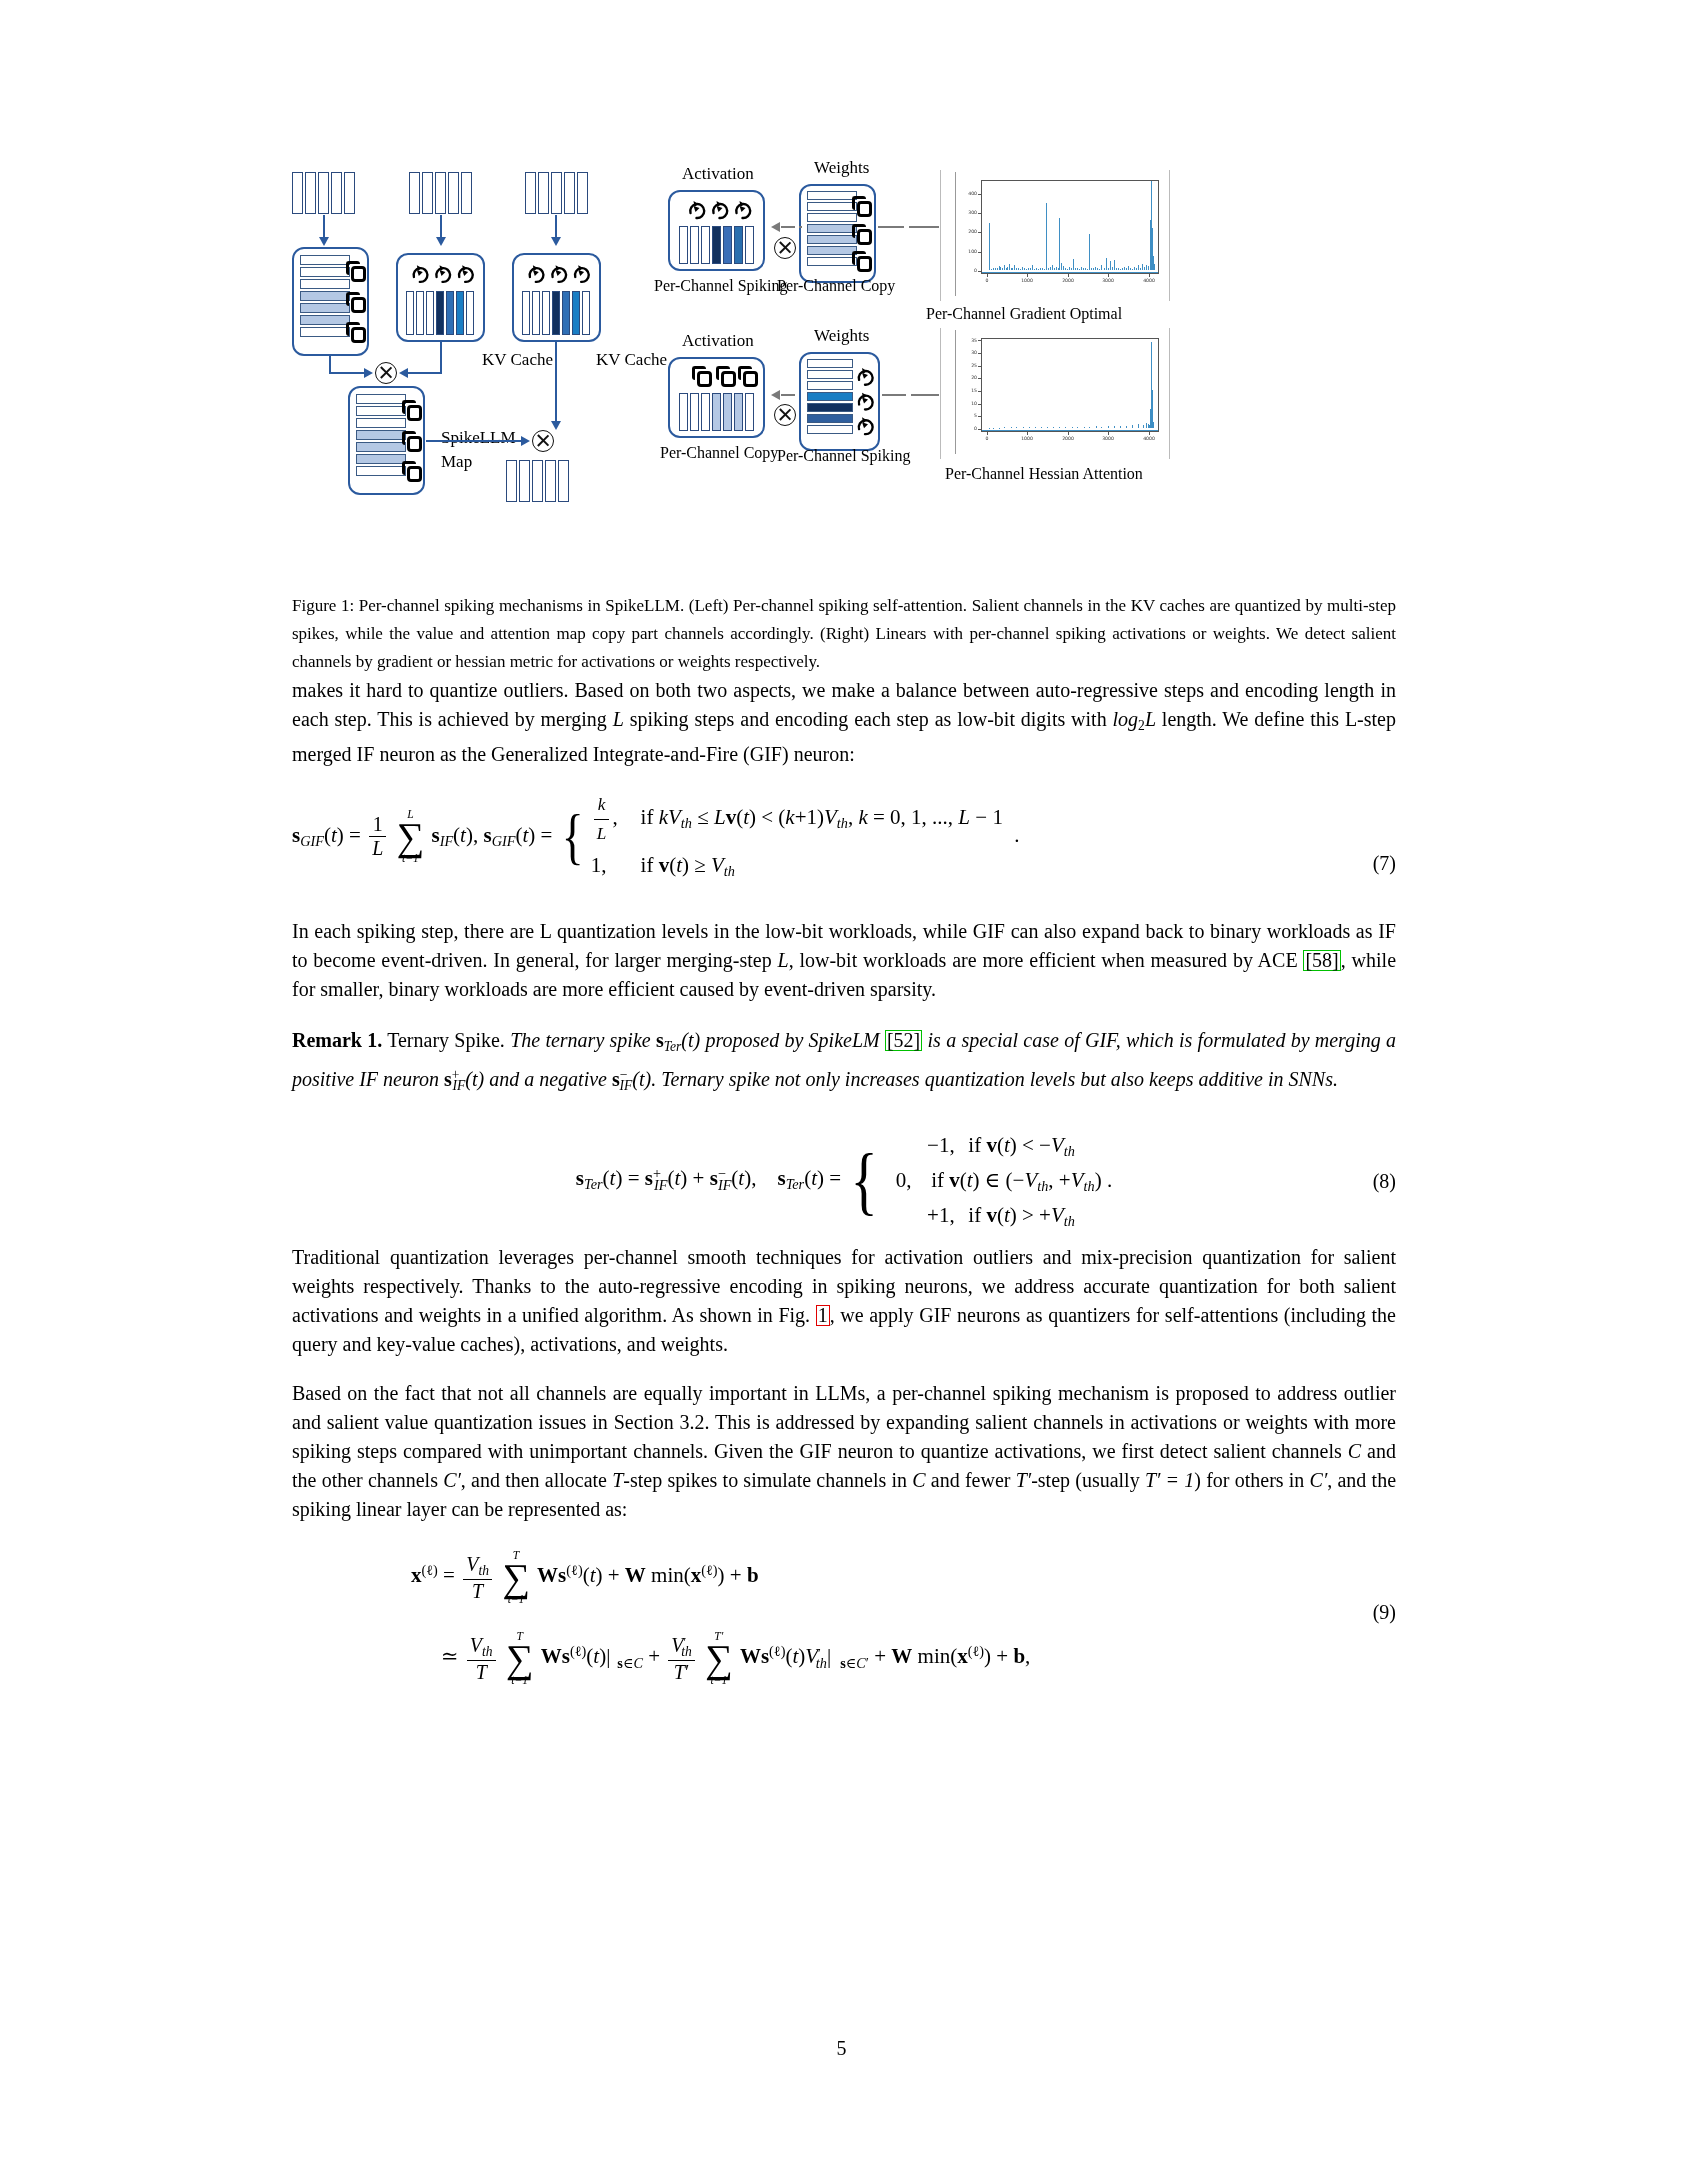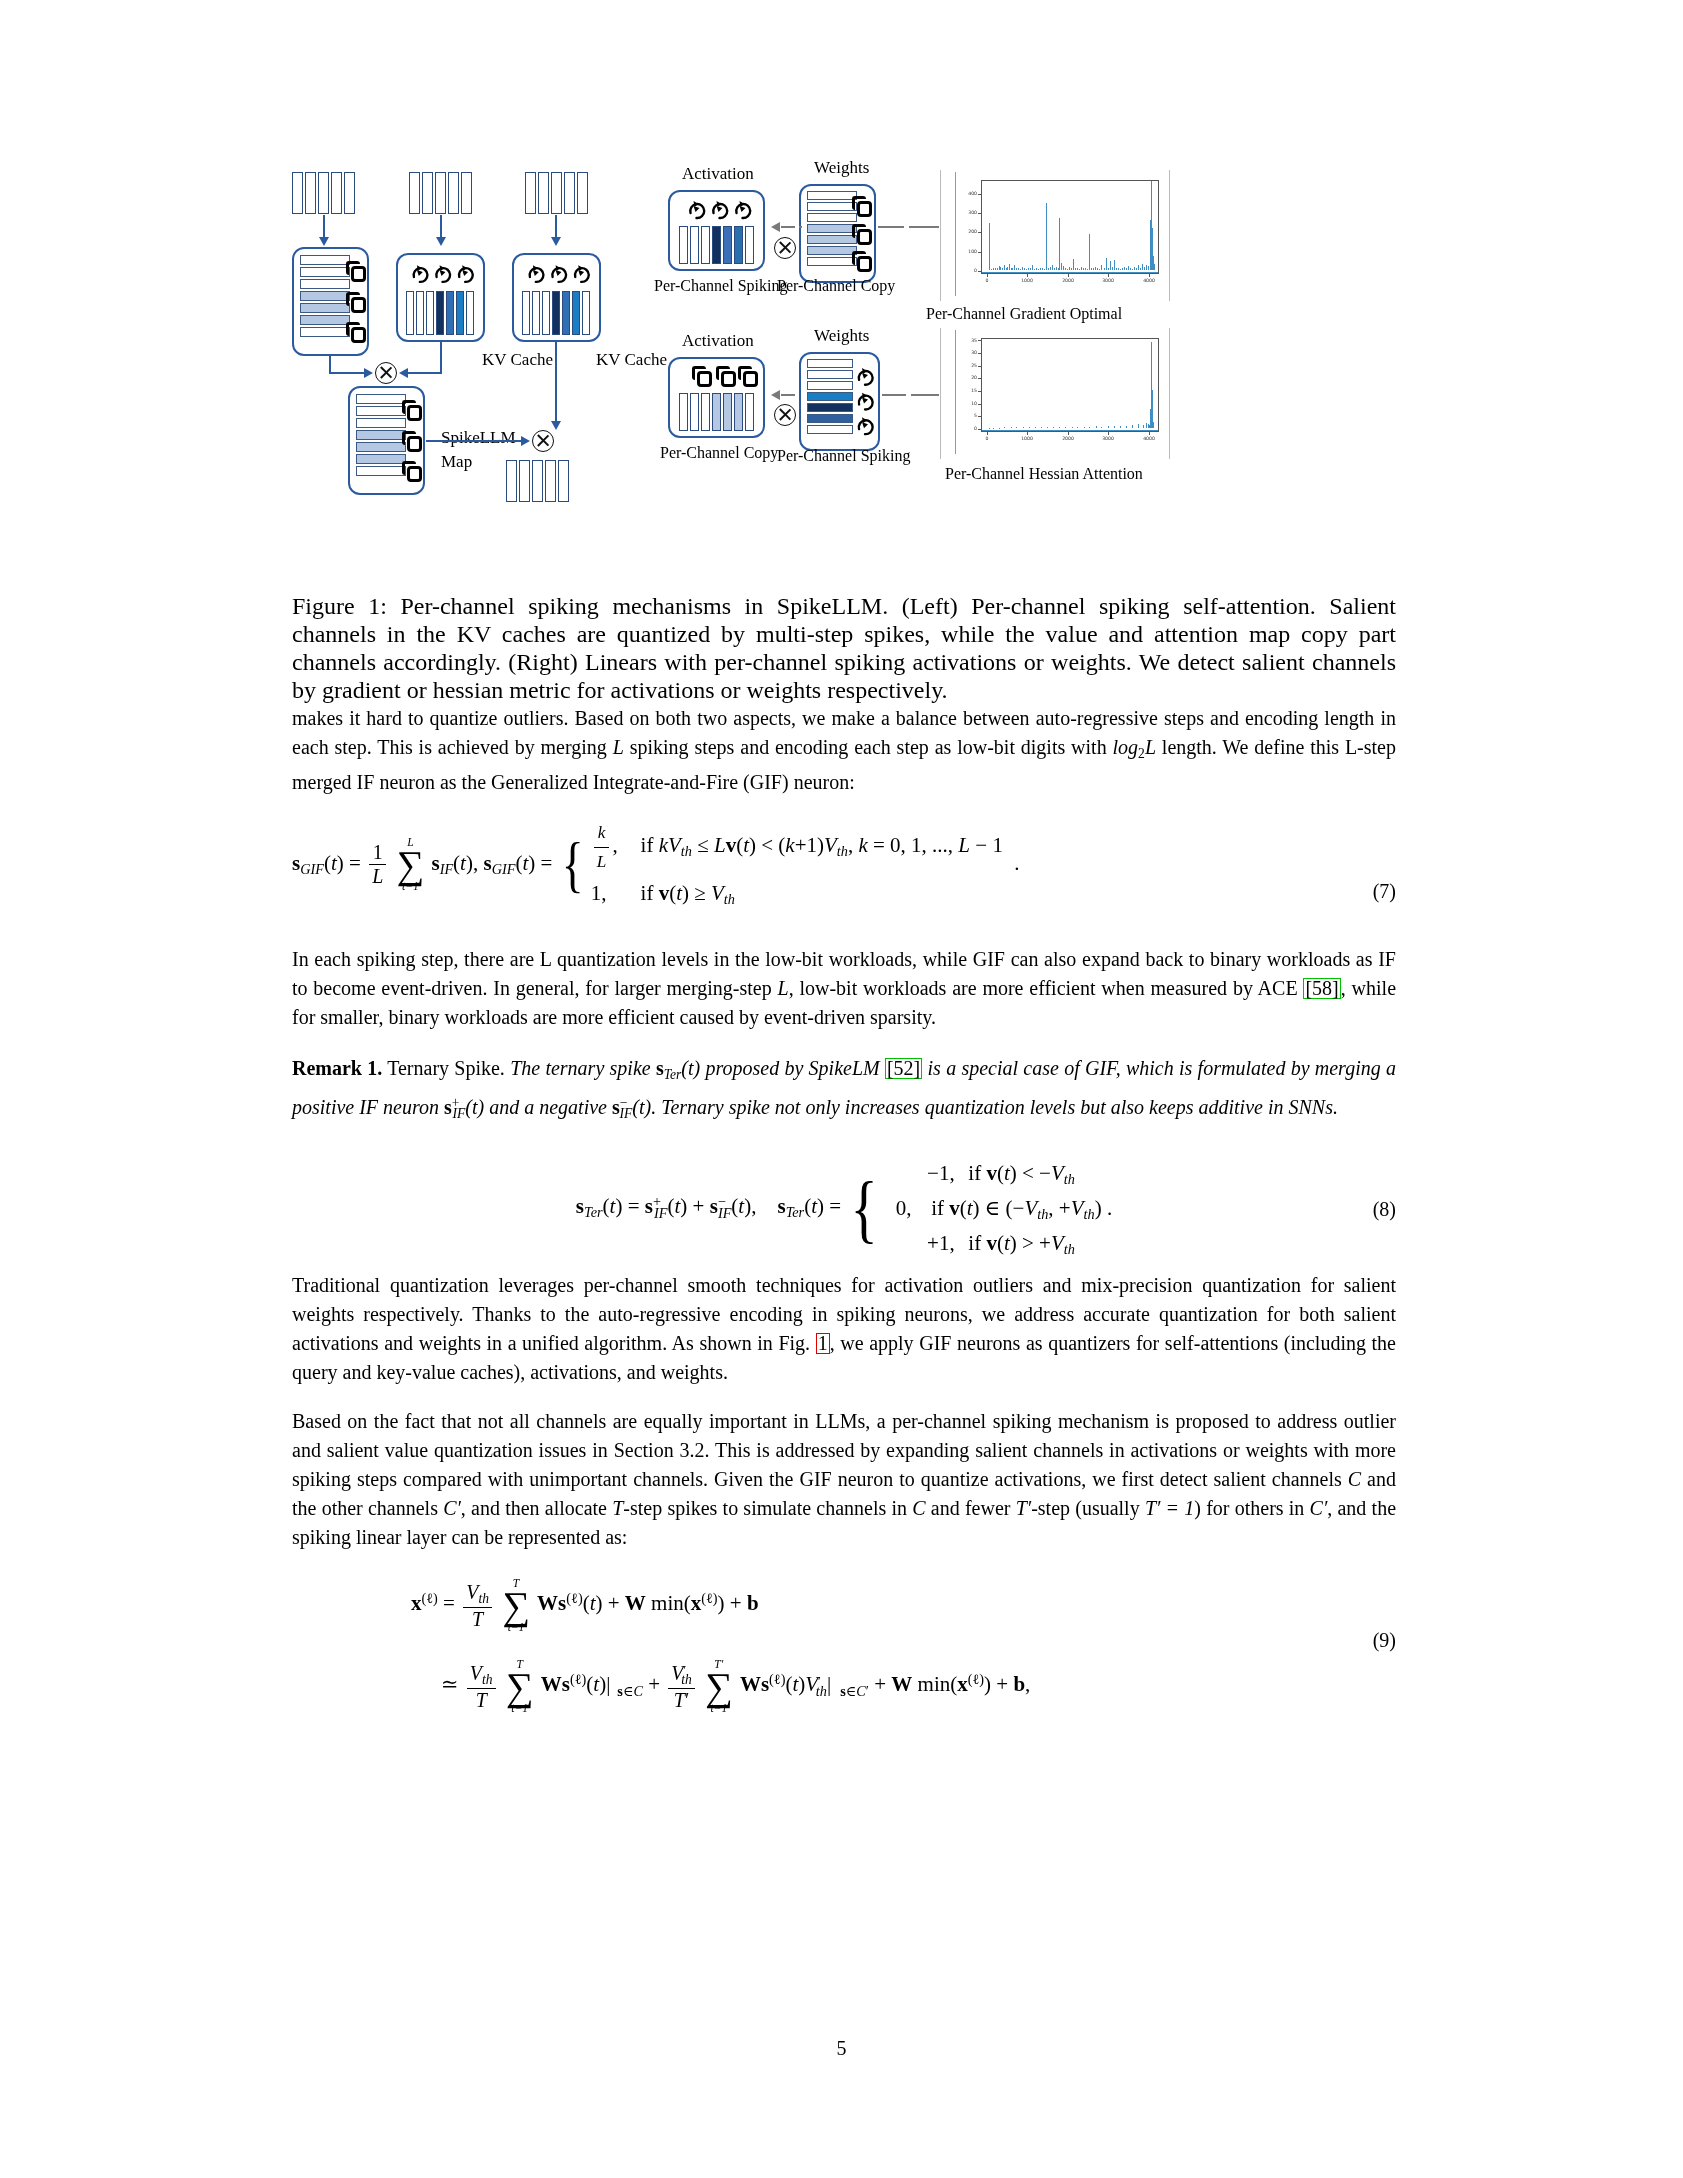--- a/index.html
+++ b/index.html
@@ -187,21 +187,21 @@
     font-family: "DejaVu Sans", sans-serif;
     font-size: 4.6px;
     color: #333;
     white-space: nowrap;
   }
   .ytick { text-align: right; }
   .tickmark { position: absolute; background: #555; }
 
   
   .caption {
-    font-size: 24px;
+    font-size: 17px;
     line-height: 28px;
     text-align: justify;
     margin-top: 8px;
   }
   p.body {
     font-size: 20px;
     line-height: 29px;
     text-align: justify;
     margin: 0 0 15px 0;
     text-indent: 0;

